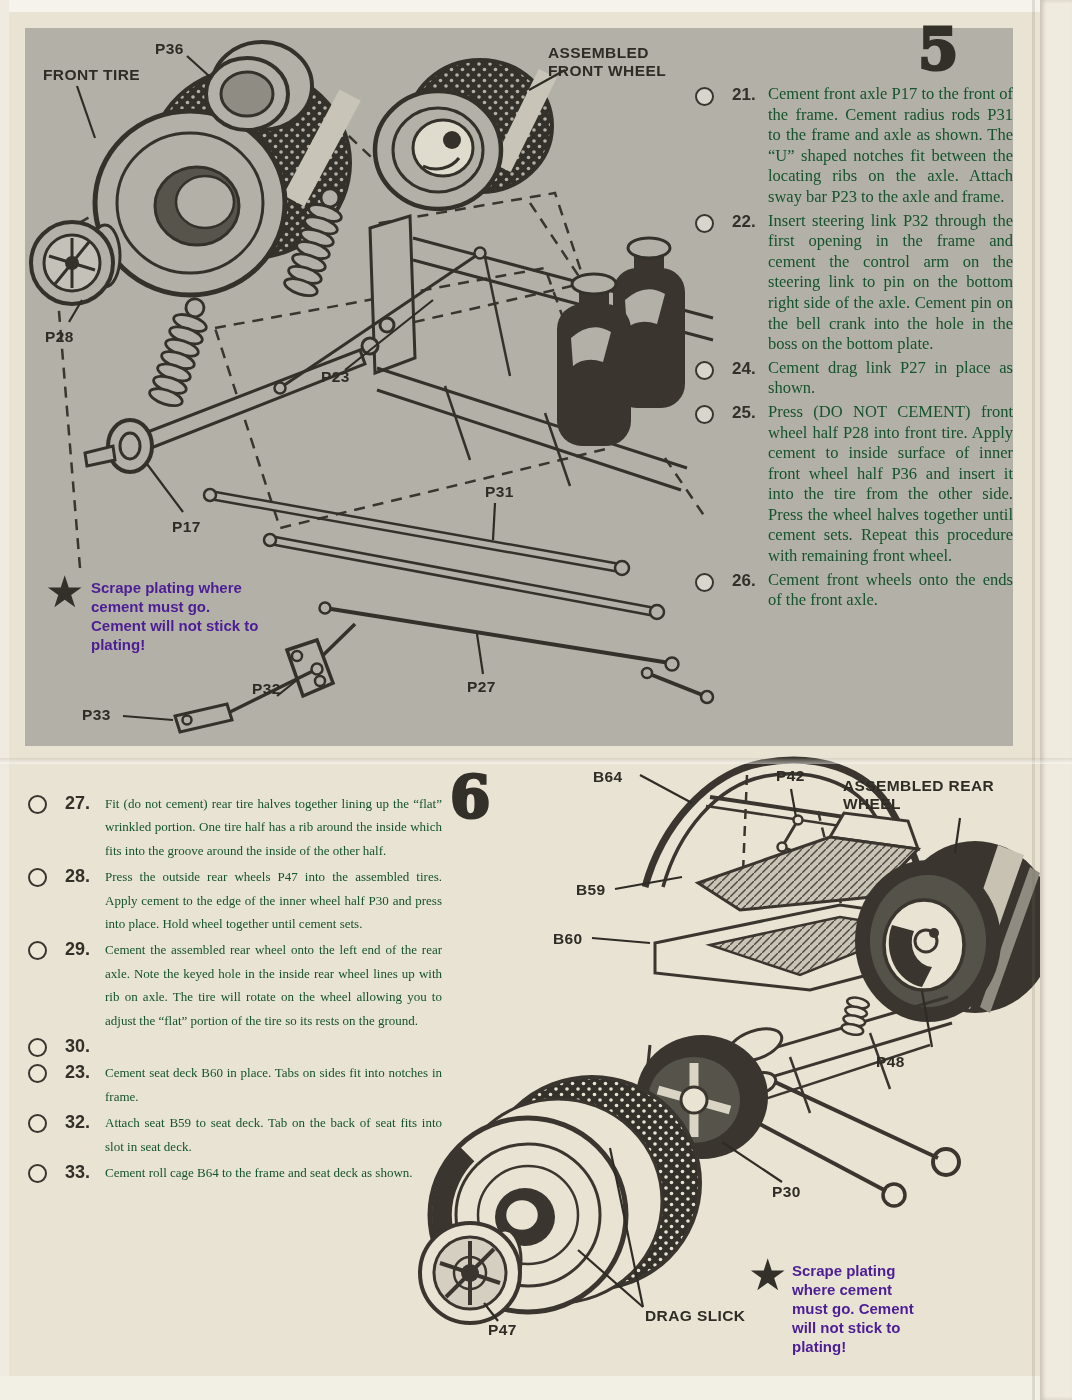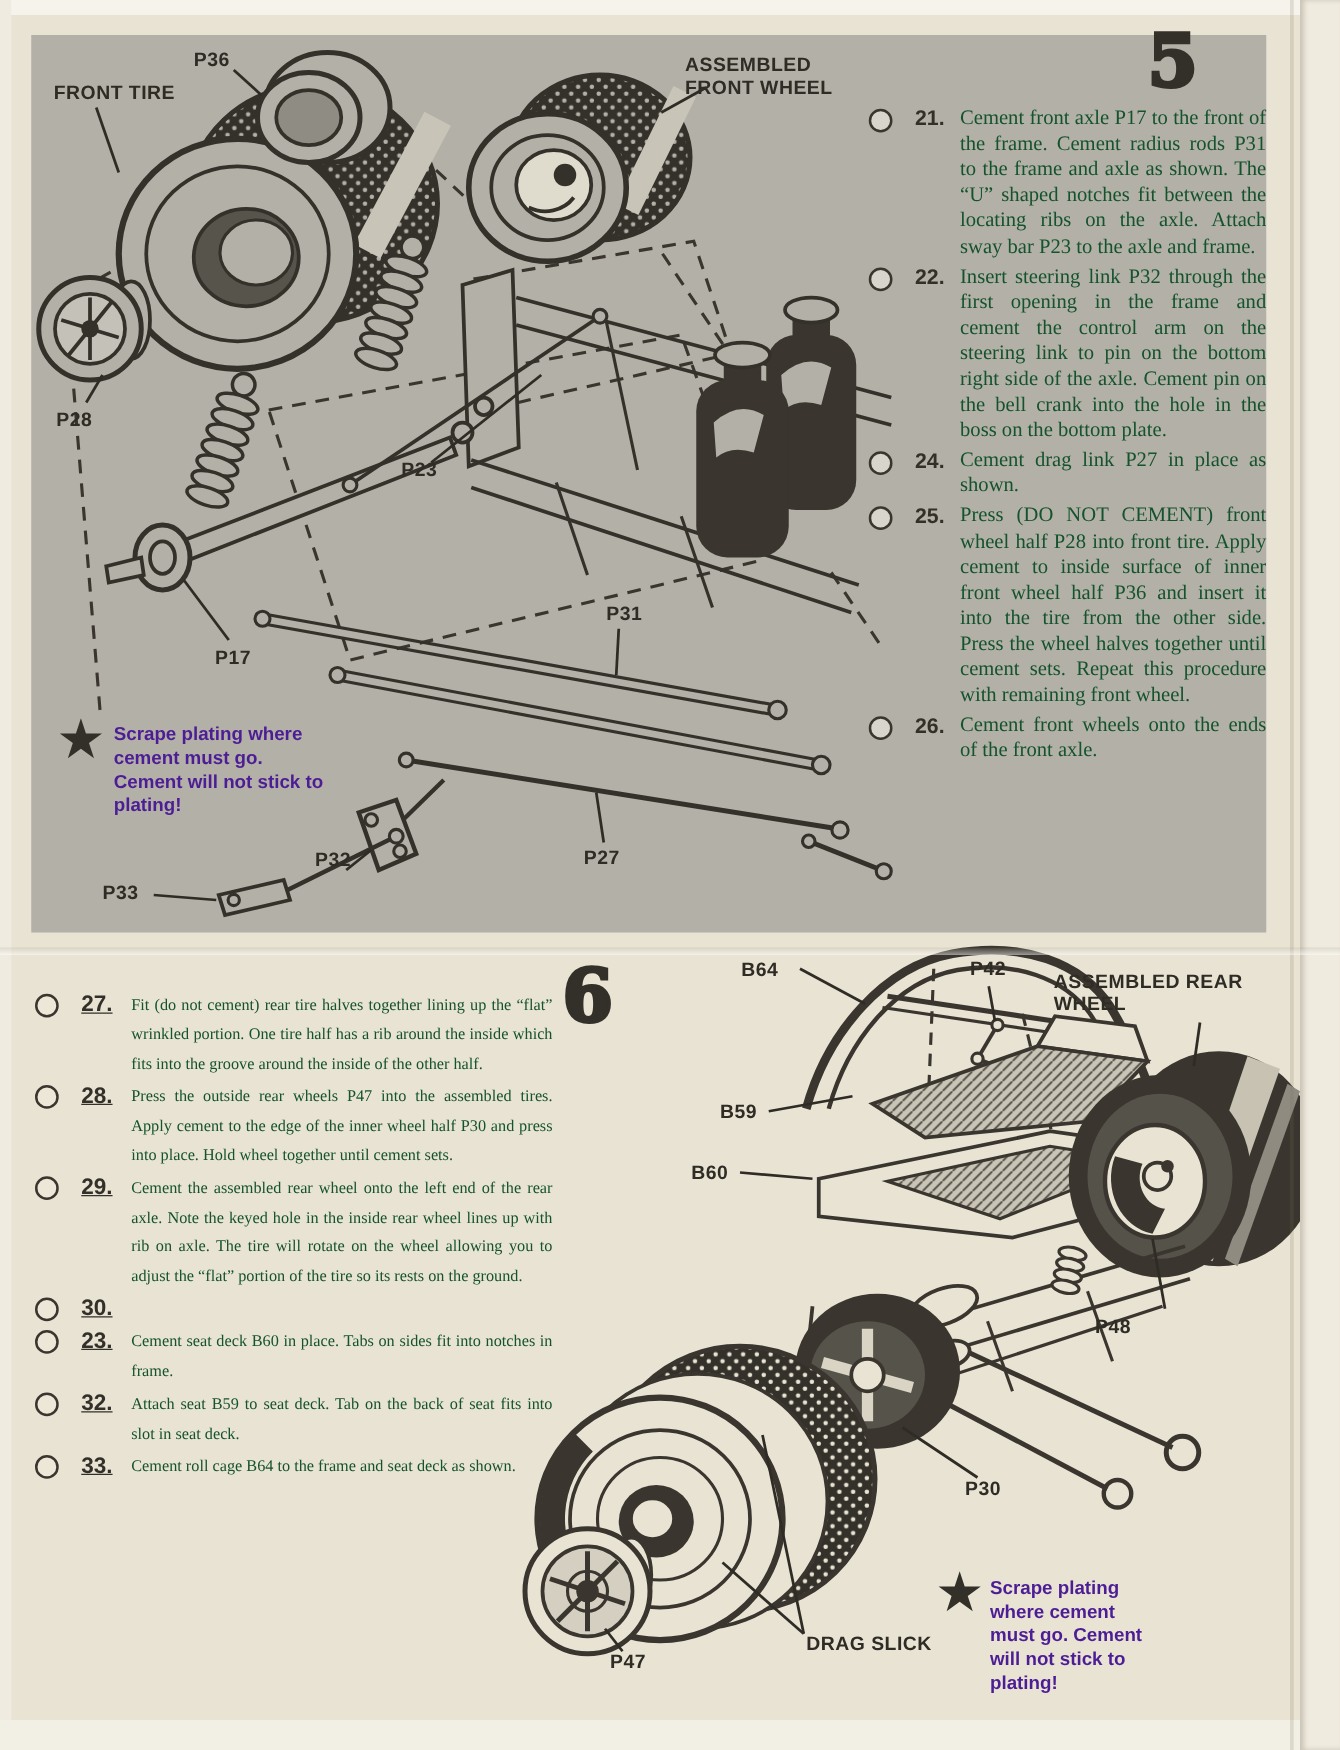--- a/index.html
+++ b/index.html
@@ -32,21 +32,21 @@
   .steps{position:absolute;}
   .step{display:flex;align-items:flex-start;margin-bottom:3px;}
   .bullet{flex:0 0 15px;height:15px;border:2px solid #3a362f;border-radius:50%;
           margin-top:3px;background:#d8d5cc;}
   .s6 .bullet{background:#ece7d7;}
   .stepnum{flex:0 0 36px;font:bold 17px/21px "Liberation Sans",sans-serif;padding-left:18px;}
   .steptext{flex:1;font:16.5px/20.6px "Liberation Serif",serif;text-align:justify;color:#14532d;}
   .steps.s5{left:670px;top:56px;width:318px;}
   .steps.s5 .steptext{width:248px;}
   .steps.s6{left:28px;top:47px;width:414px;}
-  .steps.s6 .stepnum{flex-basis:40px;font-size:18px;line-height:23.4px;text-decoration:underline;}
+  .steps.s6 .stepnum{flex-basis:40px;font-size:18px;line-height:23.4px;}
   .steps.s6 .steptext{font-size:13px;line-height:23.4px;}
   .section6{position:absolute;left:0;top:745px;width:1072px;height:655px;}
   svg{position:absolute;left:0;top:0;}
   .svg6{left:410px !important;}
 </style>
 </head>
 <body>
 
 <div class="page">
 

